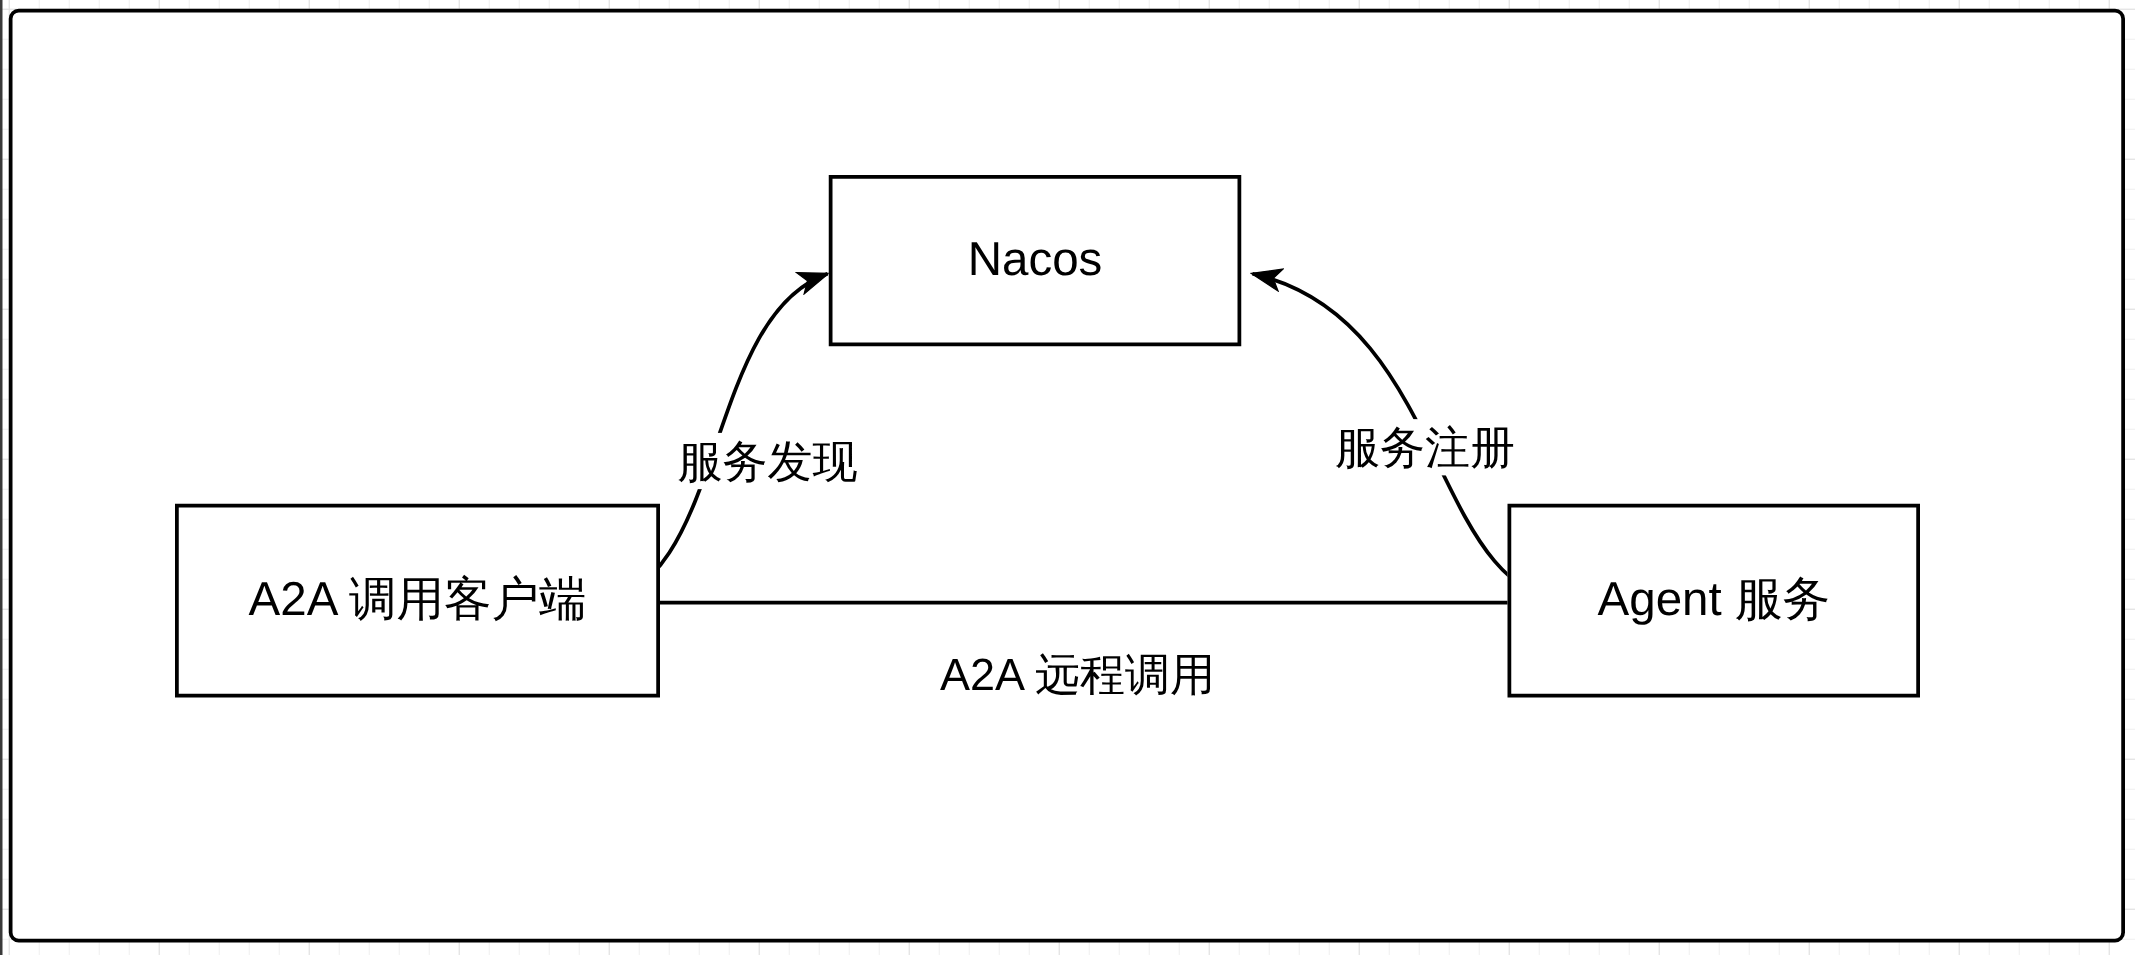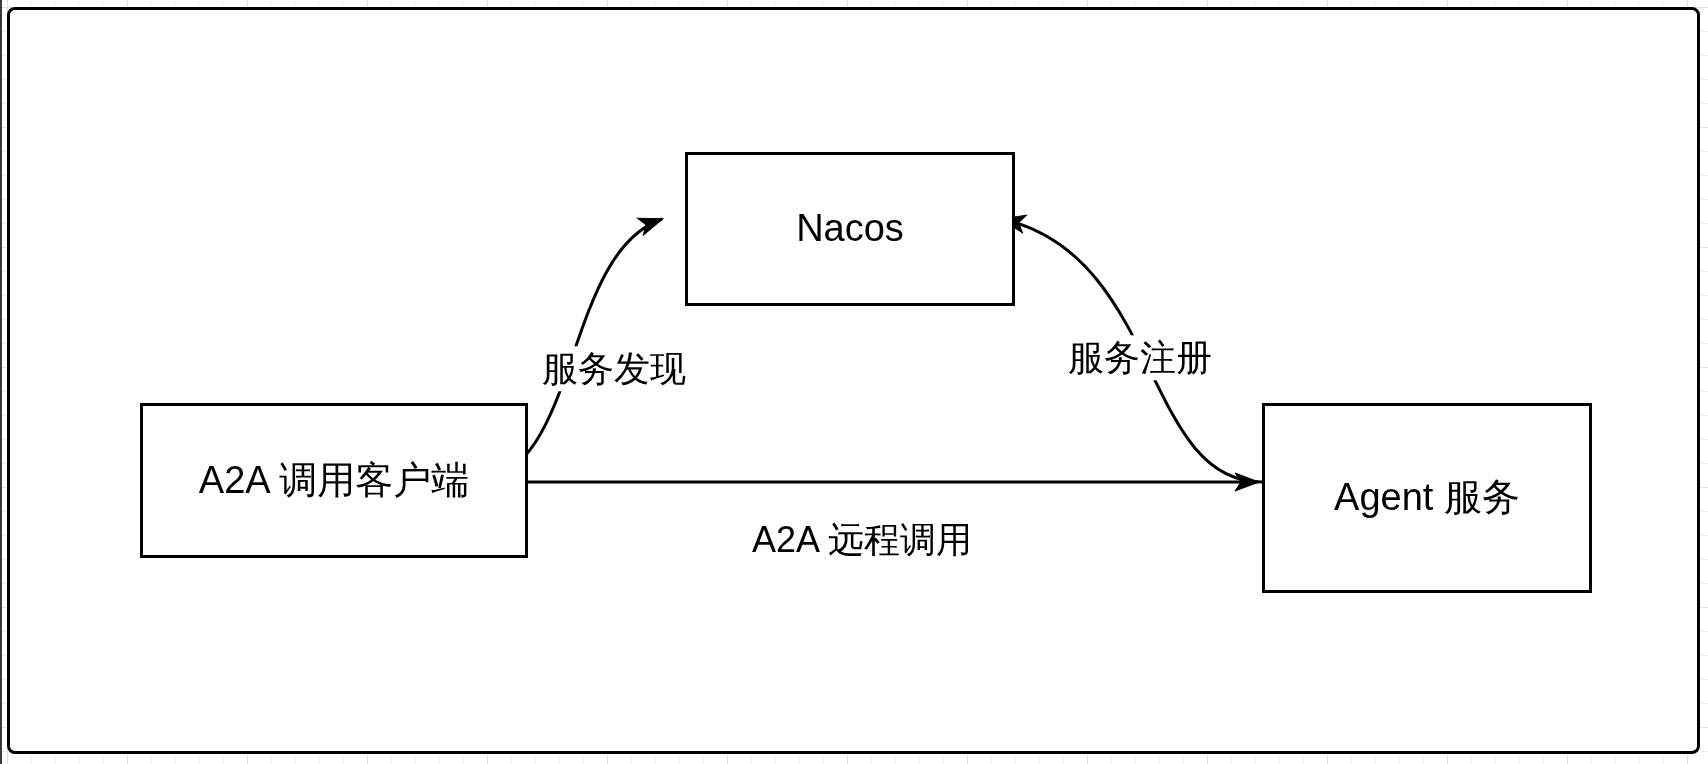--- a/index.html
+++ b/index.html
@@ -43,23 +43,23 @@
     background: #ffffff;
     border: 3px solid #000000;
     display: flex;
     align-items: center;
     justify-content: center;
     font-size: 38px;
     color: #000000;
     white-space: nowrap;
     line-height: 1.2;
   }
-  .node-nacos        { left: 685px;  top: 140px; width: 330px; height: 154px; margin-top: 12px; }
+  .node-nacos        { left: 663px;  top: 140px; width: 330px; height: 137px; }
   .node-a2a-client   { left: 140px;  top: 403px; width: 388px; height: 155px; }
-  .node-agent-service{ left: 1262px; top: 403px; width: 330px; height: 190px; }
+  .node-agent-service{ left: 1206px; top: 403px; width: 330px; height: 155px; }
 
   .edge-label {
     position: absolute;
     transform: translate(-50%, -50%);
     background: #ffffff;
     padding: 2px 6px;
     font-size: 36px;
     color: #000000;
     white-space: nowrap;
     line-height: 1.15;

